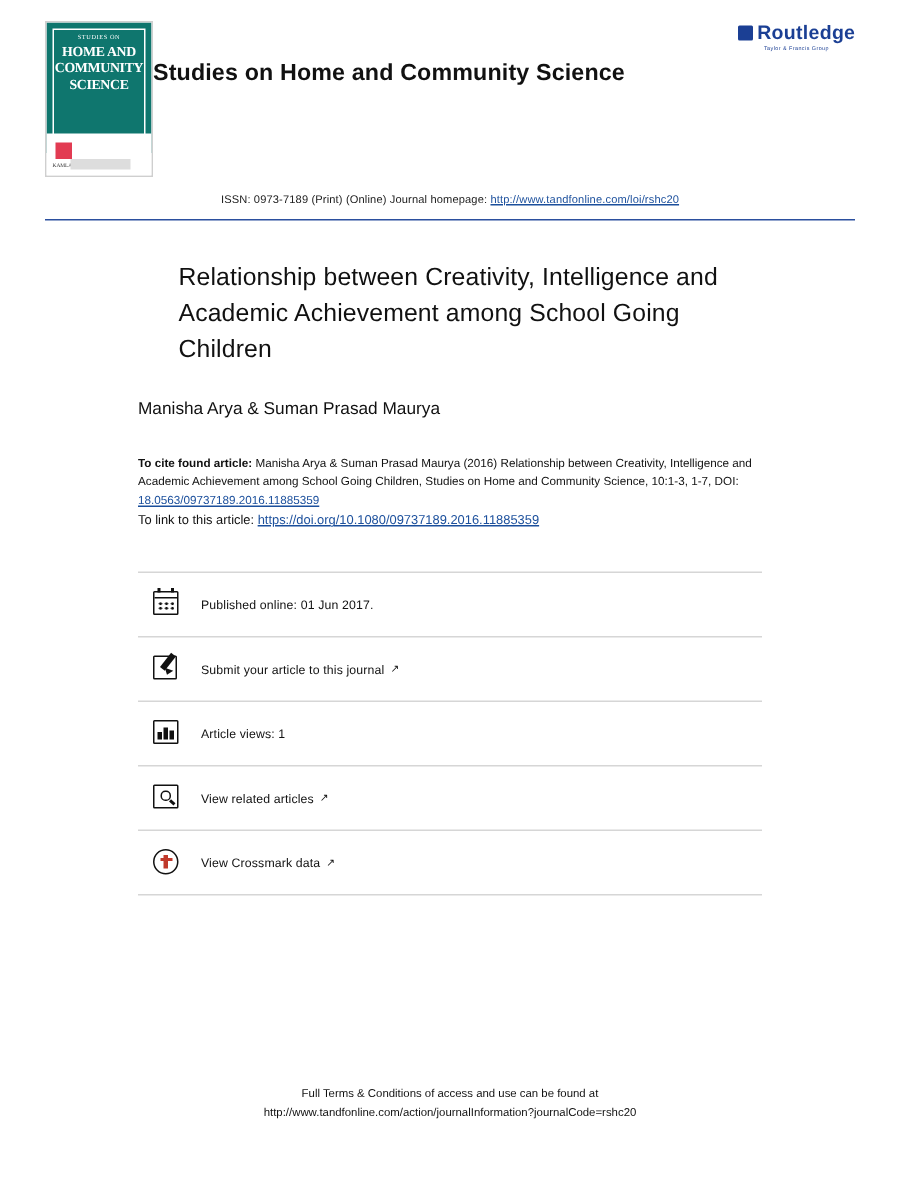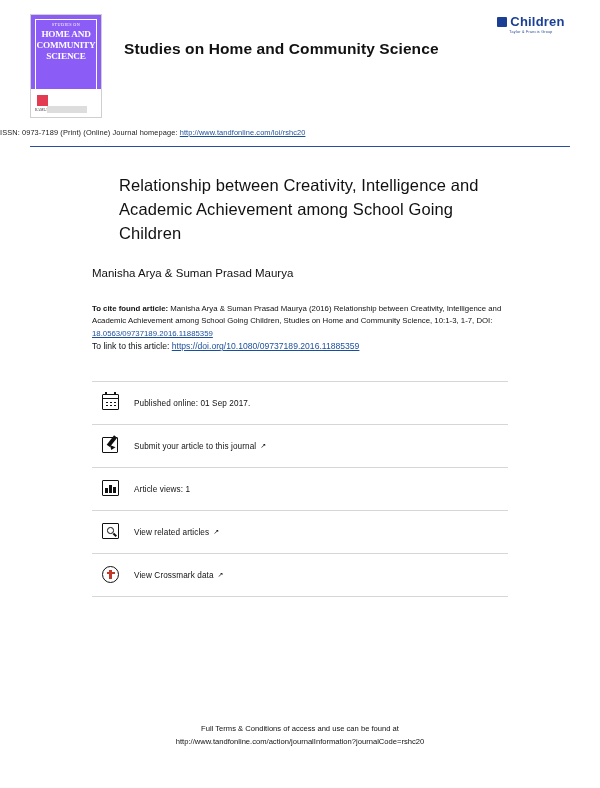--- a/index.html
+++ b/index.html
@@ -40,21 +40,21 @@
     background: #ffffff;
     position: relative;
     flex: 0 0 auto;
     overflow: hidden;
   }
   .cover-band {
     position: absolute;
     left: 0; right: 0;
     top: 0;
     height: 87px;
-    background: #8b5cf6;
+    background: #0f766e;
   }
   .cover-band-inner {
     position: absolute;
     left: 4px; right: 4px; top: 4px; bottom: 4px;
     border: 1px solid #ffffff;
   }
   .cover-top-line {
     position: absolute;
     top: 7px;
     left: 0; right: 0;
@@ -105,21 +105,20 @@
     bottom: 4px;
     width: 40px;
     height: 7px;
     background: #dddddd;
   }
 
   .journal-title {
     font-size: 15.5px;
     font-weight: bold;
     color: #111111;
-    margin-left: 22px;
     margin-top: 26px;
     letter-spacing: .1px;
   }
 
   .routledge {
     position: absolute;
     right: 26px;
     top: 14px;
     text-align: center;
     width: 86px;
@@ -140,20 +139,21 @@
     display: inline-block;
     width: 10px;
     height: 10px;
     background: #1b3f94;
     vertical-align: -1px;
     margin-right: 3px;
     border-radius: 1px;
   }
 
   .issn-line {
+    text-align: center;
     font-size: 7.4px;
     color: #1a1a1a;
     margin-top: 8px;
     letter-spacing: .1px;
   }
   .issn-line a {
     color: #1b4f9c;
     text-decoration: underline;
   }
 
@@ -375,21 +375,21 @@
         <div class="cover-logo-sq"></div>
         <div class="cover-pub">KAMLA-RAJ ENTERPRISES</div>
         <div class="cover-badge"></div>
       </div>
     </div>
 
     <div class="journal-title">Studies on Home and Community Science</div>
 
     <div class="routledge">
       <div class="routledge-main">
-        <span class="routledge-mark"></span><span>Children</span>
+        <span class="routledge-mark"></span><span>Routledge</span>
       </div>
       <div class="routledge-sub">Taylor &amp; Francis Group</div>
     </div>
   </div>
 
   <div class="issn-line">
     <span>ISSN: 0973-7189 (Print) (Online) Journal homepage:</span>
     <a class="link" href="#">http://www.tandfonline.com/loi/rshc20</a>
   </div>
 
@@ -412,21 +412,21 @@
   </div>
 
   <div class="actions">
 
     <div class="action-row">
       <div class="action-icon">
         <div class="ic-cal">
             <div class="dots"></div>
           </div>
       </div>
-      <div class="action-label">Published online: 01 Sep 2017.</div>
+      <div class="action-label">Published online: 01 Jun 2017.</div>
     </div>
 
     <div class="action-row">
       <div class="action-icon">
         <div class="ic-pen"></div>
       </div>
       <div class="action-label">
         <span>Submit your article to this journal</span><span class="ext">↗</span>
       </div>
     </div>

